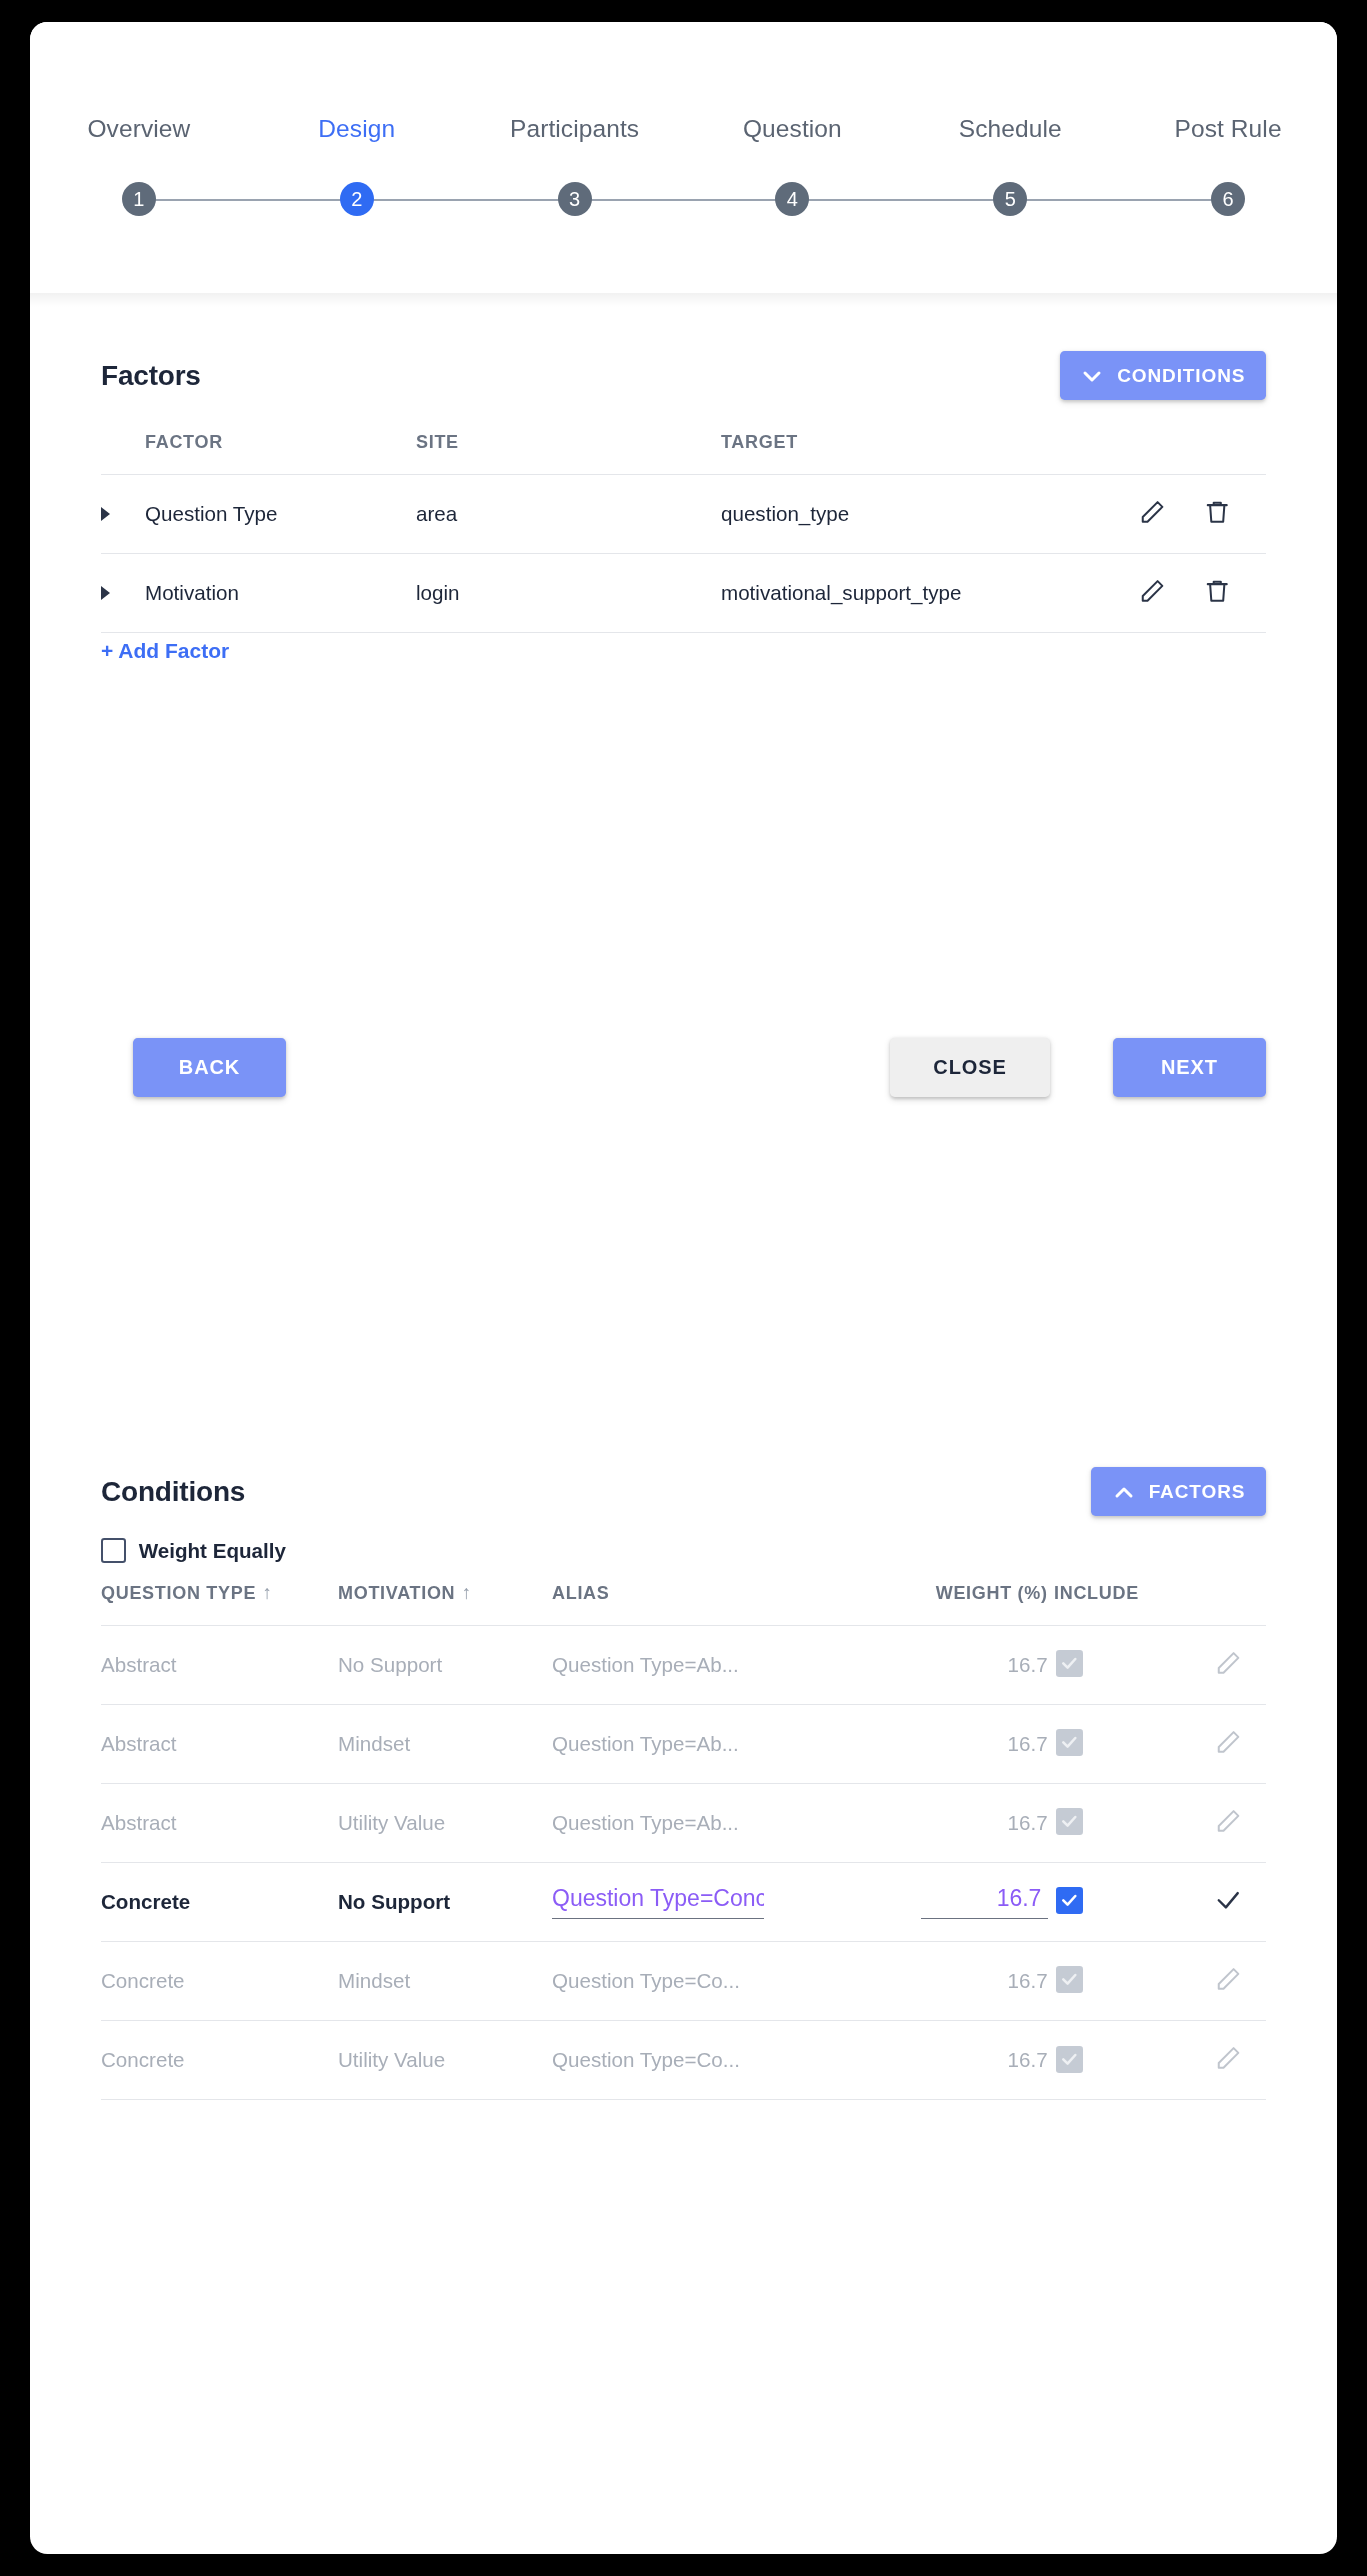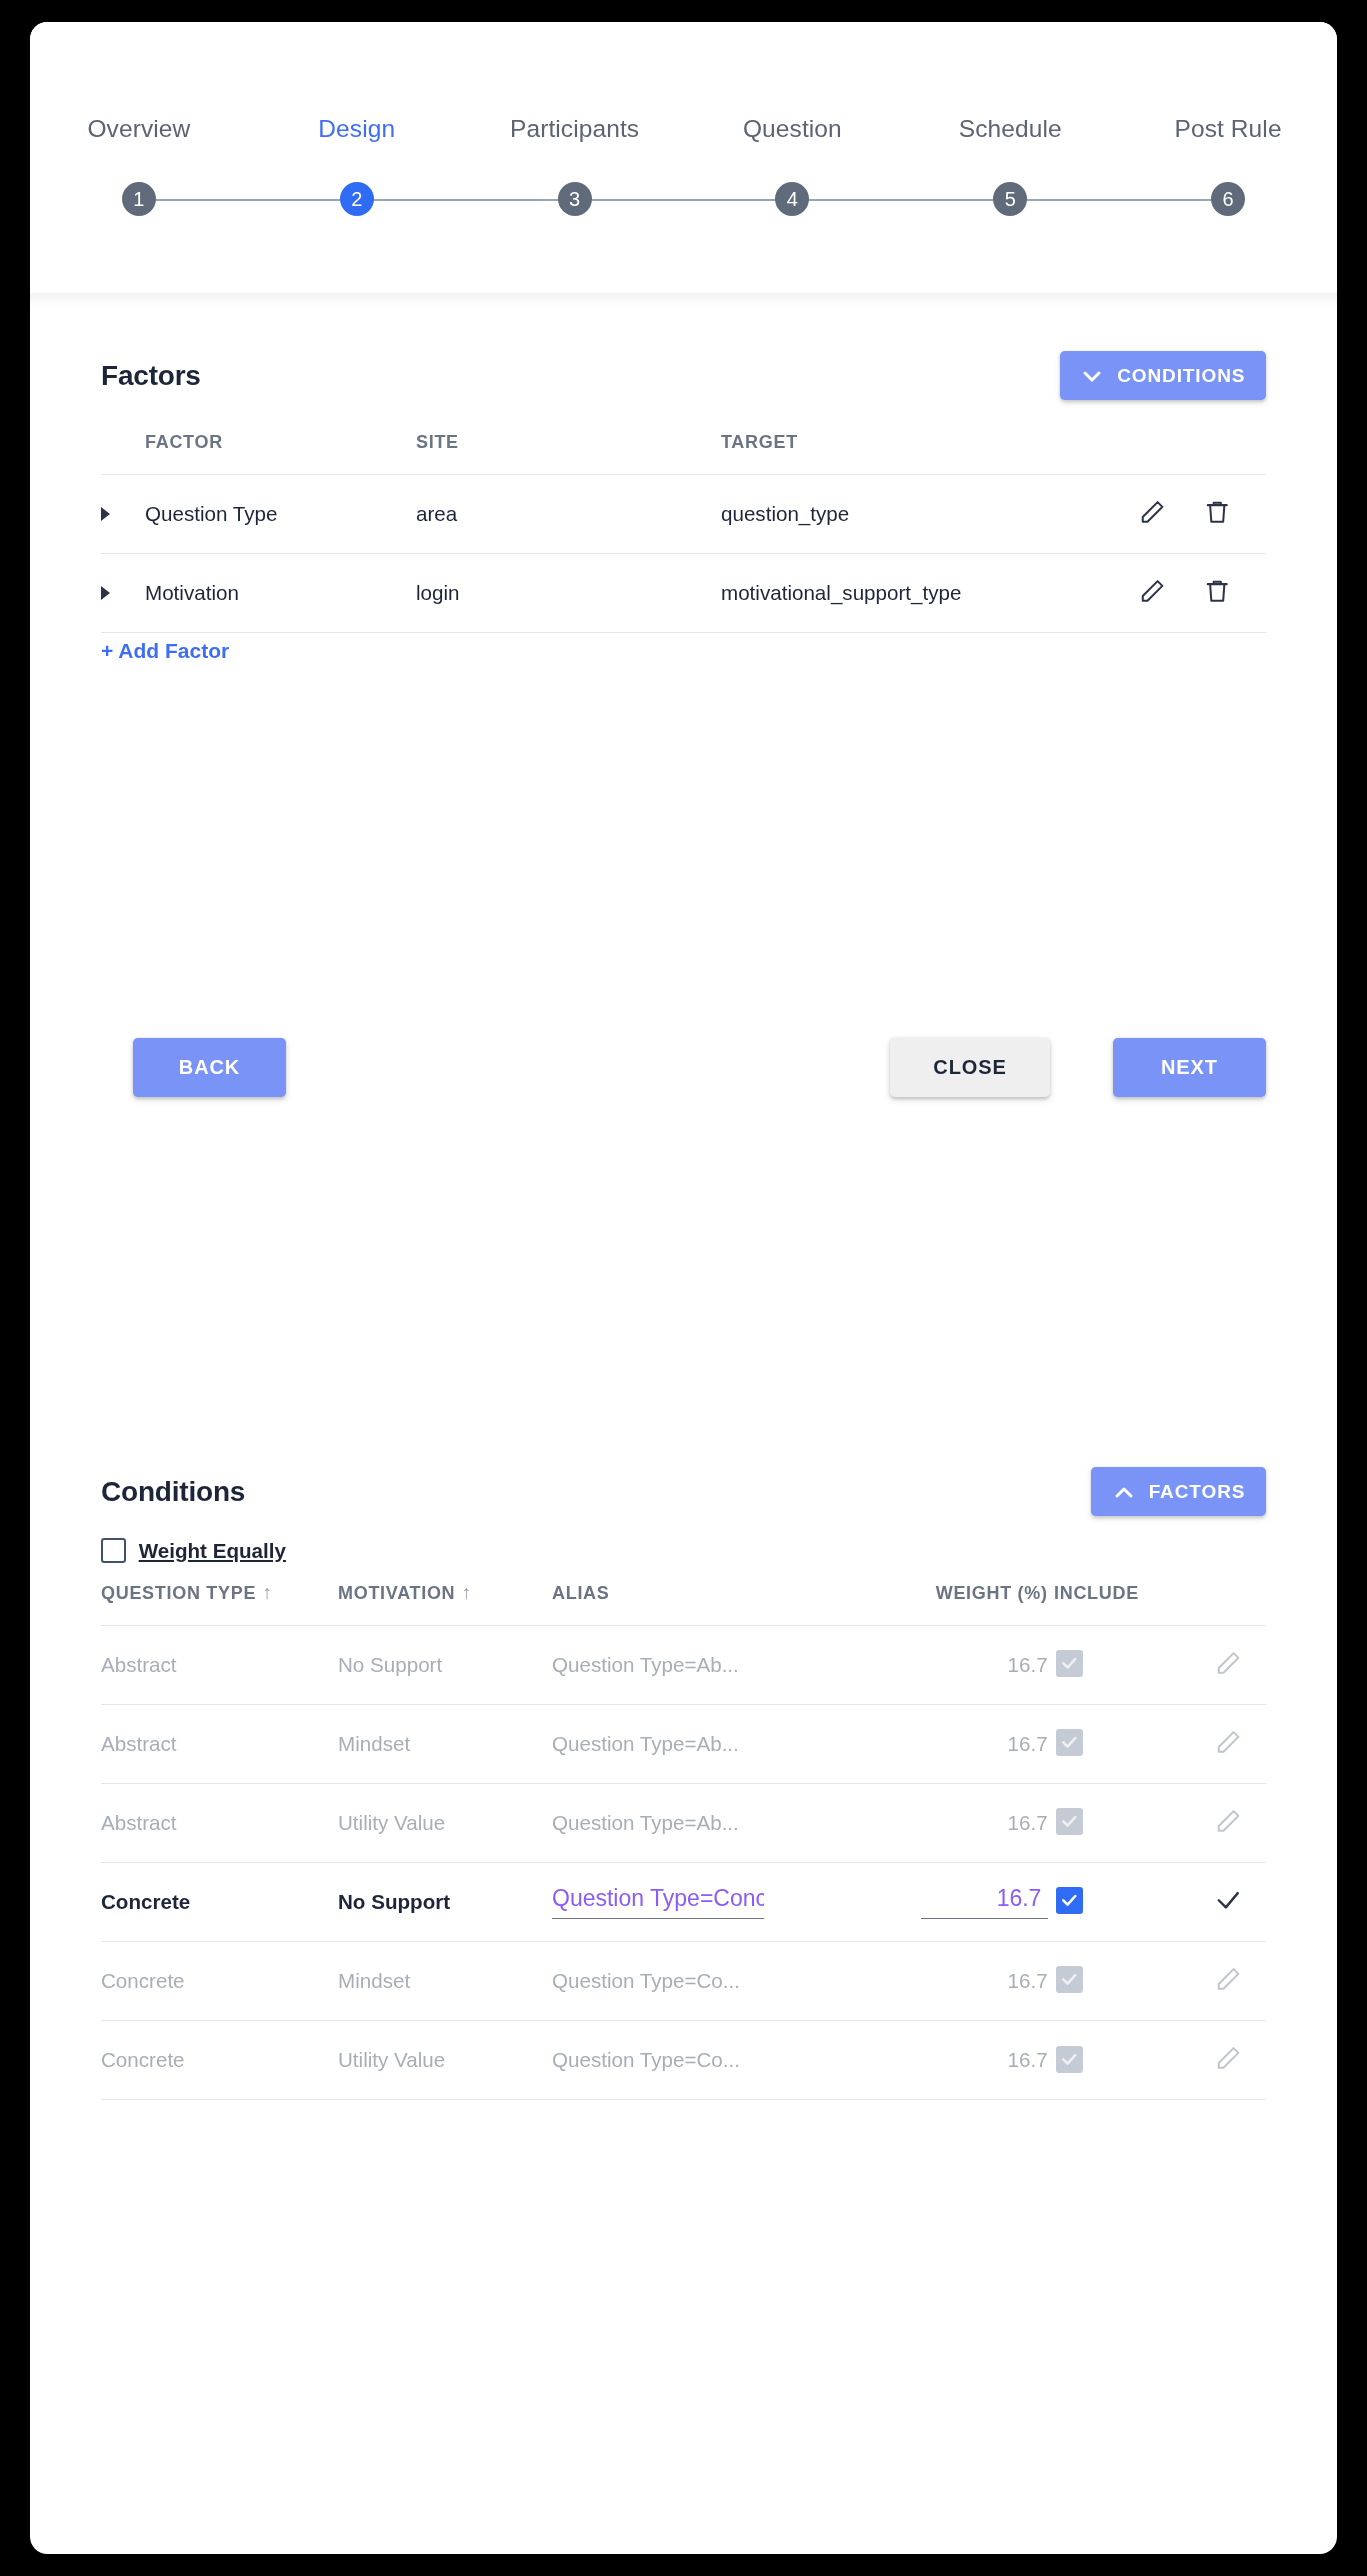--- a/index.html
+++ b/index.html
@@ -239,21 +239,20 @@
     width: 25px; height: 25px;
     border: 2.4px solid #44506a;
     border-radius: 3.2px;
     background: #fff;
     flex: 0 0 auto;
   }
   .weight-equally-label {
     font-size: 20.6px;
     font-weight: bold;
     color: #1d2639;
-    text-decoration: underline;
   }
 
   
   .c-col-q      { width: 237px; }
   .c-col-m      { width: 214px; }
   .c-col-alias  { width: 245px; }
   .c-col-weight { width: 168px; }
   .c-col-inc    { width: 158px; }
   .c-col-act    { width: 54px; }
 

